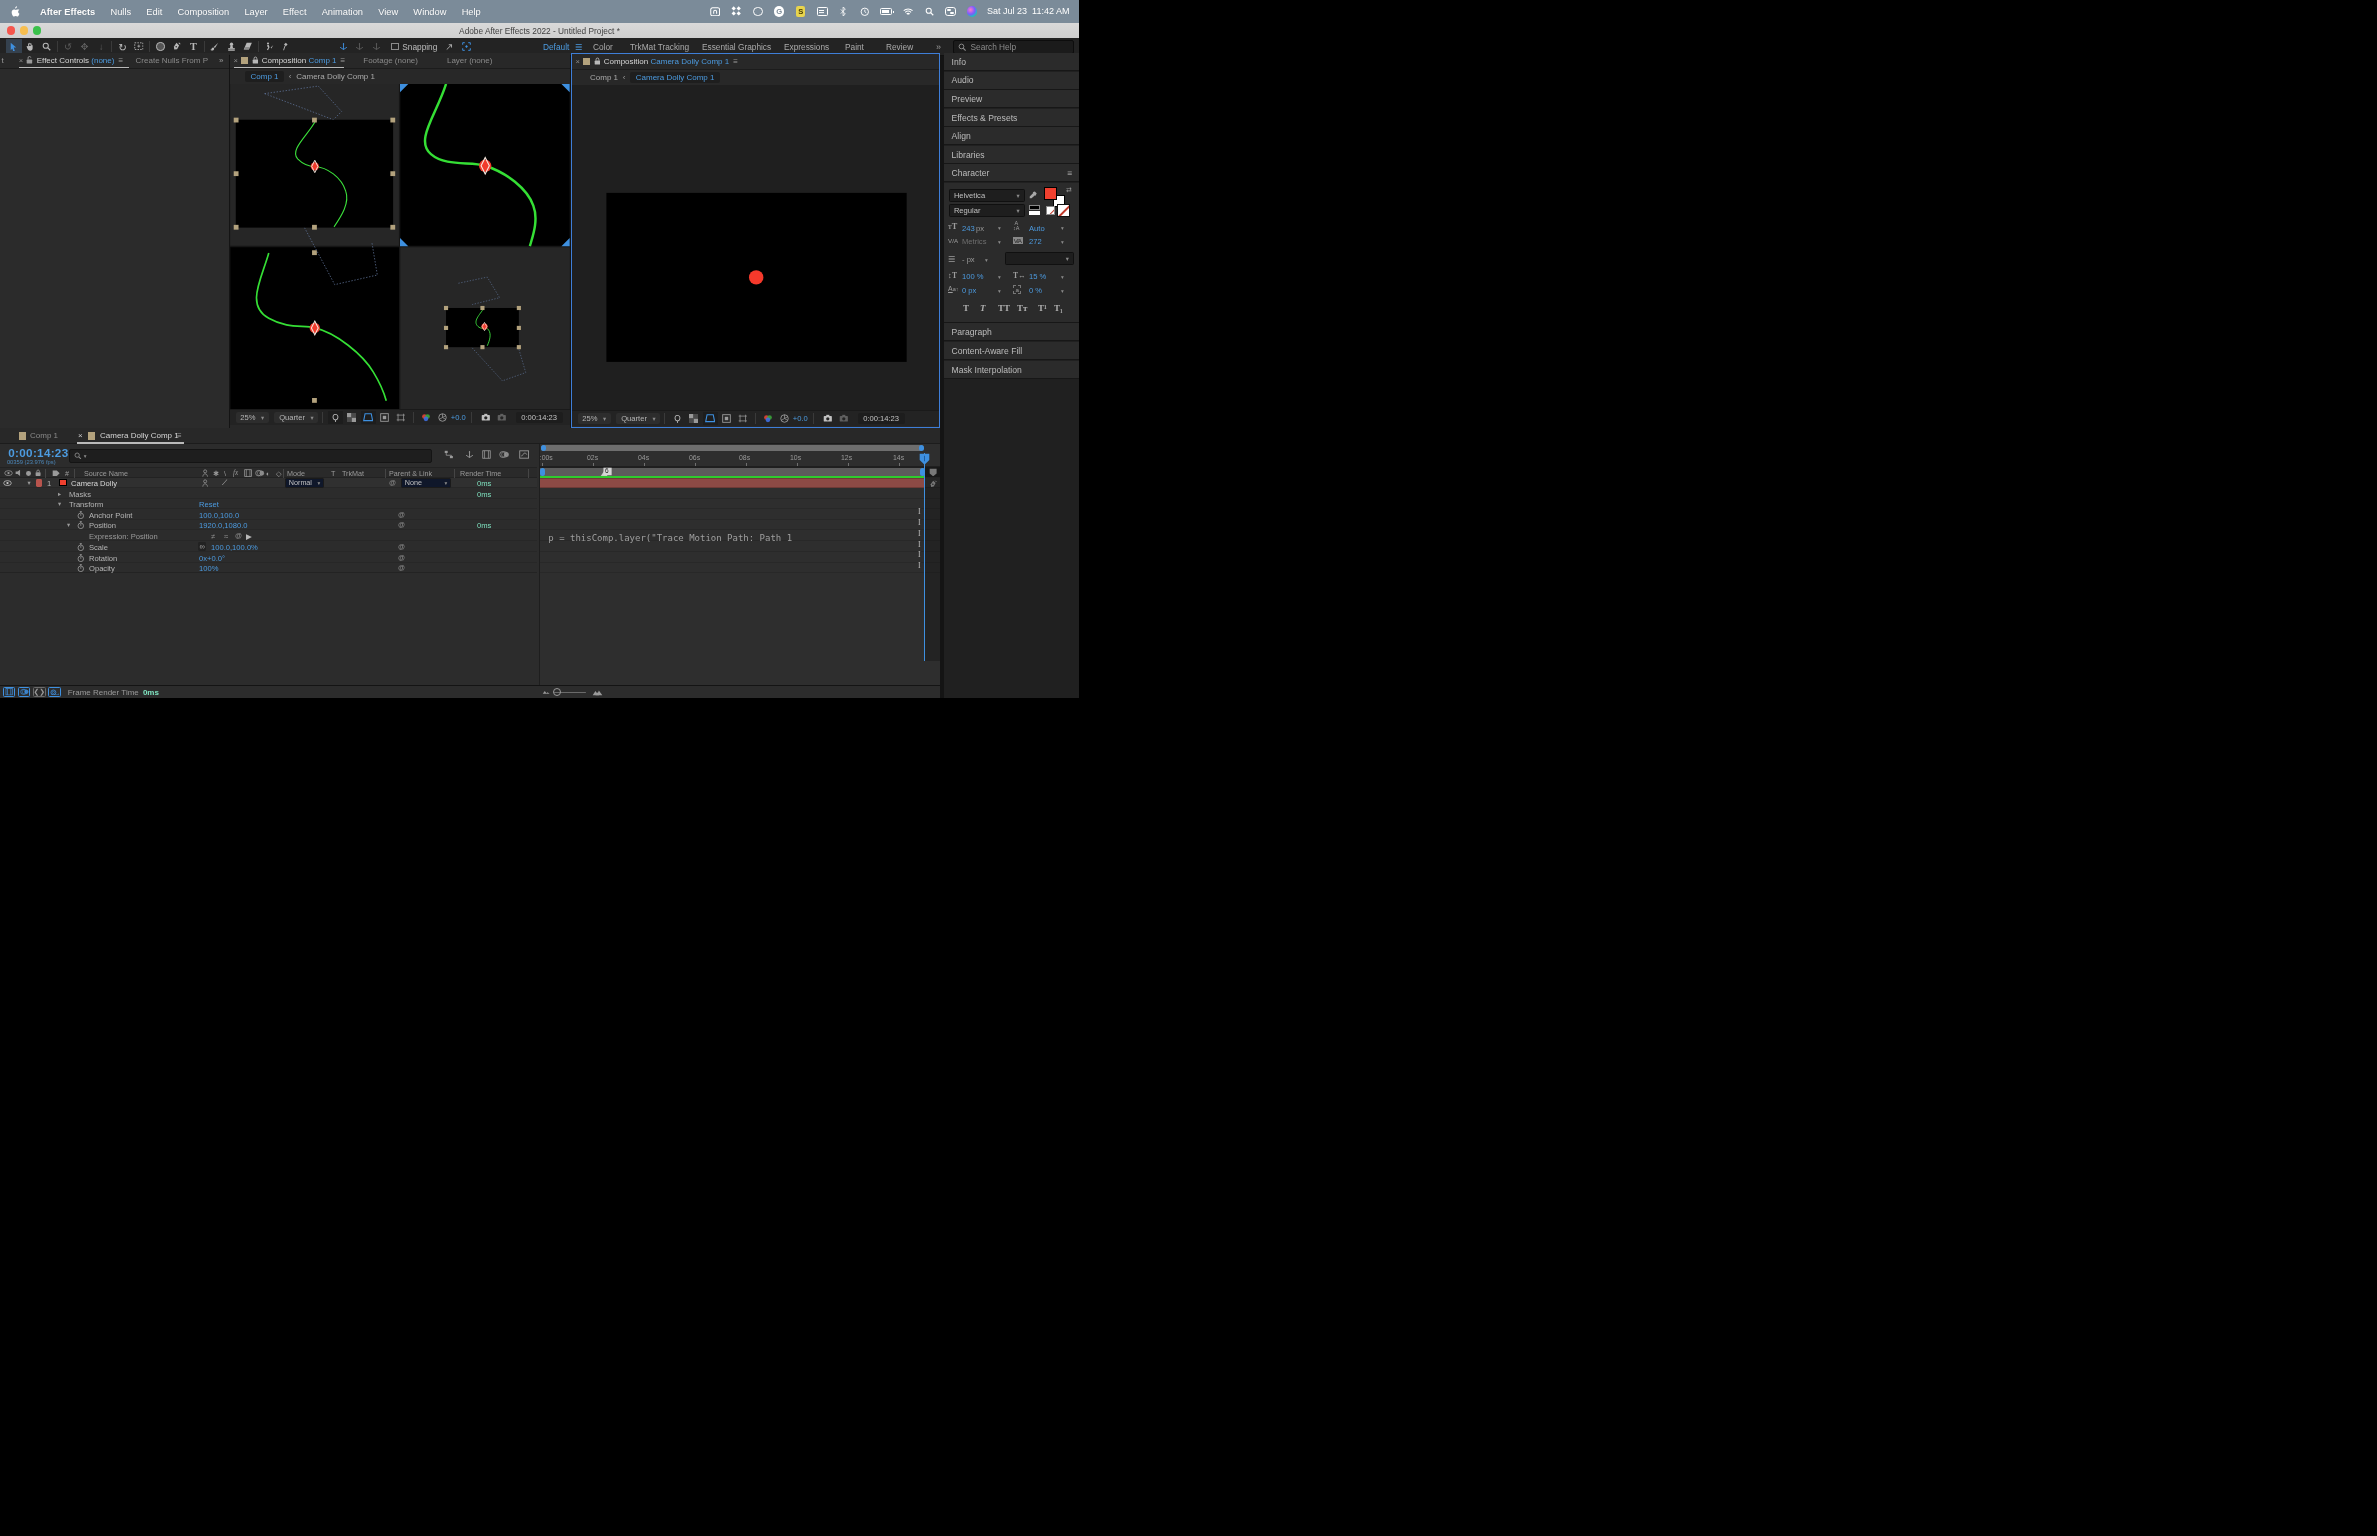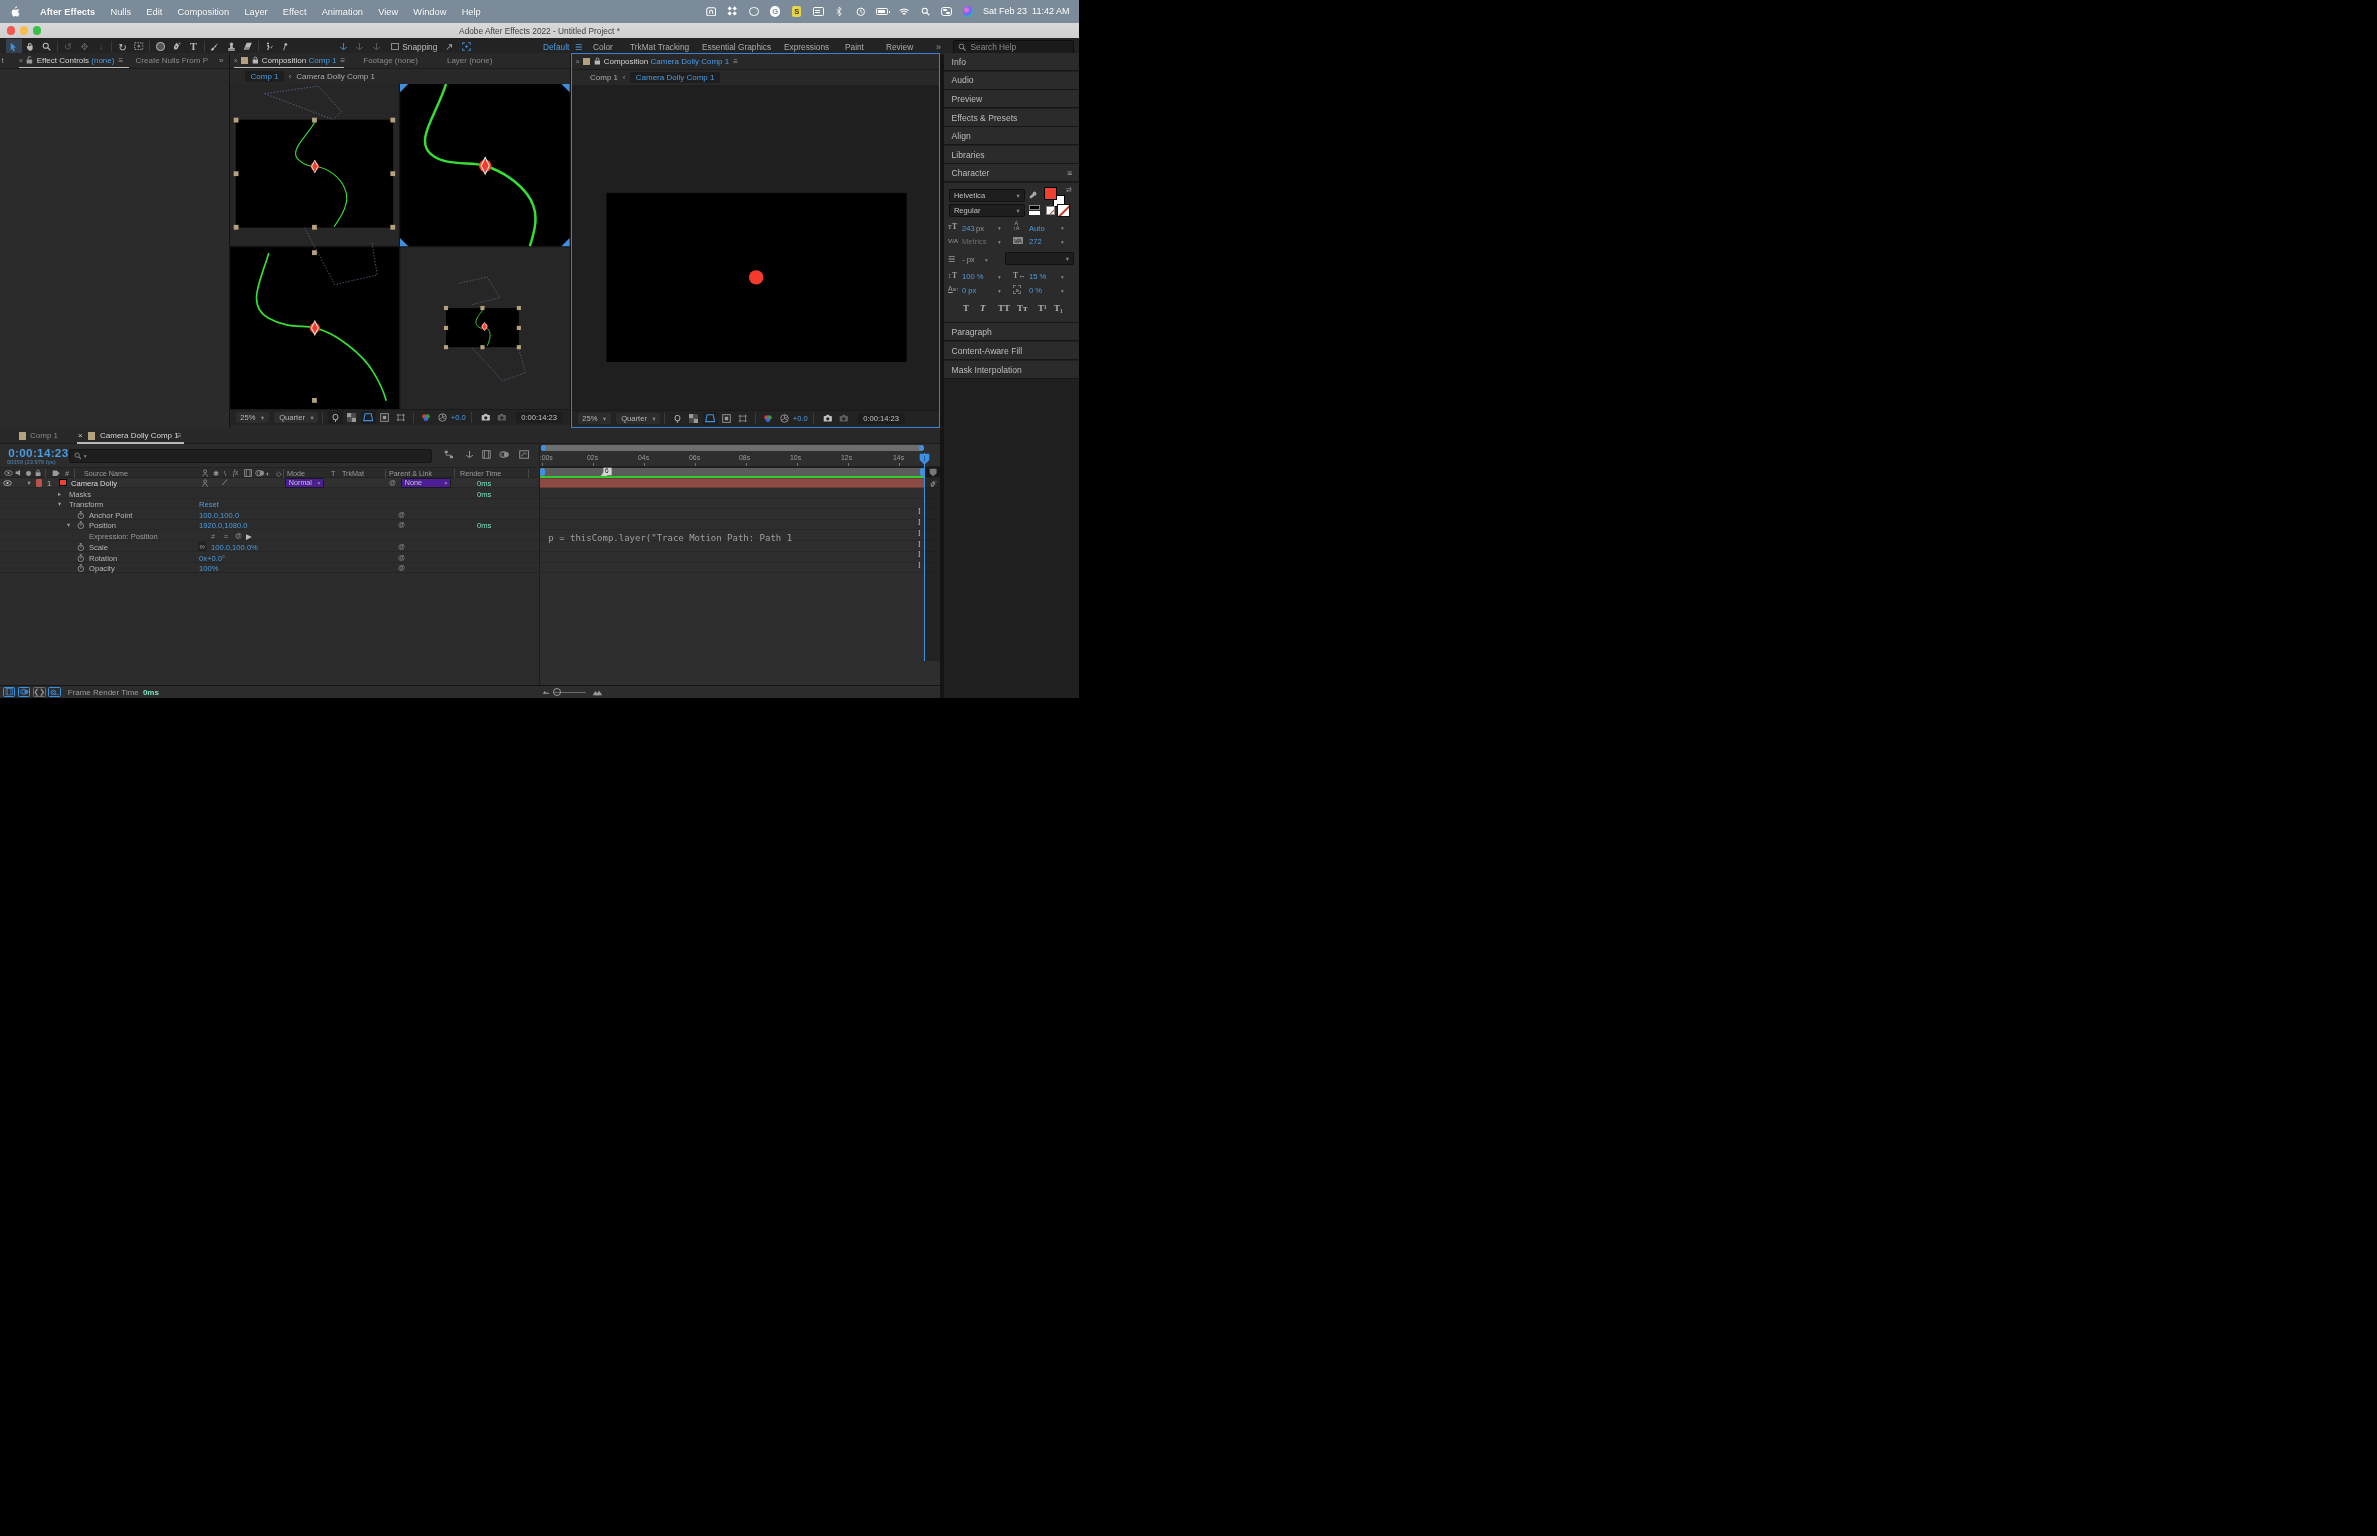--- a/index.html
+++ b/index.html
@@ -99,21 +99,21 @@
   .tl-hicon { position:absolute; top:6.2px; color:#9a9a9a; }
   #tl-cols { position:absolute; left:0; top:39px; width:537px; height:11px; background:#2a2a2a; border-top:0.7px solid #222; border-bottom:0.7px solid #222; font-size:7.2px; color:#9a9a9a; }
   .colsep { position:absolute; top:1.4px; width:0.7px; height:8.3px; background:#454545; }
   .tl-row { position:absolute; left:0; width:537px; height:10.3px; font-size:7.6px; color:#b5b5b5; border-bottom:0.7px solid #272727; }
   .twirl { position:absolute; color:#9a9a9a; font-size:6.2px; top:1.4px; }
   .sw { position:absolute; top:1.4px; }
   .pw { position:absolute; color:#8f8f8f; font-size:6.9px; top:0.7px; }
   .val { position:absolute; color:#4c9be0; top:0.7px; }
   .rt { position:absolute; color:#7fe3c0; top:0.7px; }
   .prop-name { position:absolute; color:#b5b5b5; top:0.7px; }
-  .mini-dd { position:absolute; top:0px; height:9.6px; background:#4c1d95; border-radius:1.4px; border:0.7px solid #1a1a1a; display:flex; align-items:center; justify-content:space-between; padding:0 2.8px; font-size:7.2px; color:#c0c0c0; }
+  .mini-dd { position:absolute; top:0px; height:9.6px; background:#0f172a; border-radius:1.4px; border:0.7px solid #1a1a1a; display:flex; align-items:center; justify-content:space-between; padding:0 2.8px; font-size:7.2px; color:#c0c0c0; }
   .mini-dd .car { font-size:5.5px; color:#8a8a8a; }
 
   #tl-right { position:absolute; left:539px; top:16px; width:401px; height:241px; background:#2e2e2e; border-left:0.7px solid #1e1e1e; overflow:hidden; }
   .rrow { position:absolute; left:0; width:401px; height:10.3px; border-bottom:0.7px solid #282828; }
   #wa-scroll { position:absolute; left:1.4px; top:1.4px; width:382px; height:5.5px; background:#6e6e6e; border-radius:2.8px; }
   .wa-cap { position:absolute; top:0; width:4.8px; height:5.5px; background:#3e90e0; border-radius:2.8px; }
   #ruler { position:absolute; left:0; top:9px; width:401px; height:13.8px; border-bottom:0.7px solid #1f1f1f; font-size:6.9px; color:#9a9a9a; }
   .rtick { position:absolute; top:9.6px; width:0.7px; height:3.4px; background:#707070; }
   .rlabel { position:absolute; top:0.7px; }
   #workarea { position:absolute; left:0; top:23px; width:401px; height:9.6px; background:#1f1f1f; }
@@ -351,21 +351,21 @@
           <svg width="9" height="9" viewBox="0 0 13 13">
             <use href="#i-mag"></use>
           </svg>
         </span>
       <span class="sicon">
           <span class="cc-toggles"></span>
         </span>
       <span class="sicon">
           <span class="siri"></span>
         </span>
-      <span id="mb-clock">Sat Feb 23  11:42 AM</span>
+      <span id="mb-clock">Sat Jul 23  11:42 AM</span>
     </div>
   </div>
 
   <div id="titlebar" class="abs">
     <div class="tl-dots">
       <span style="background:#f5564d"></span>
       <span style="background:#f6be50"></span>
       <span style="background:#3ac14b"></span>
     </div>
     <span id="win-title">Adobe After Effects 2022 - Untitled Project *</span>

